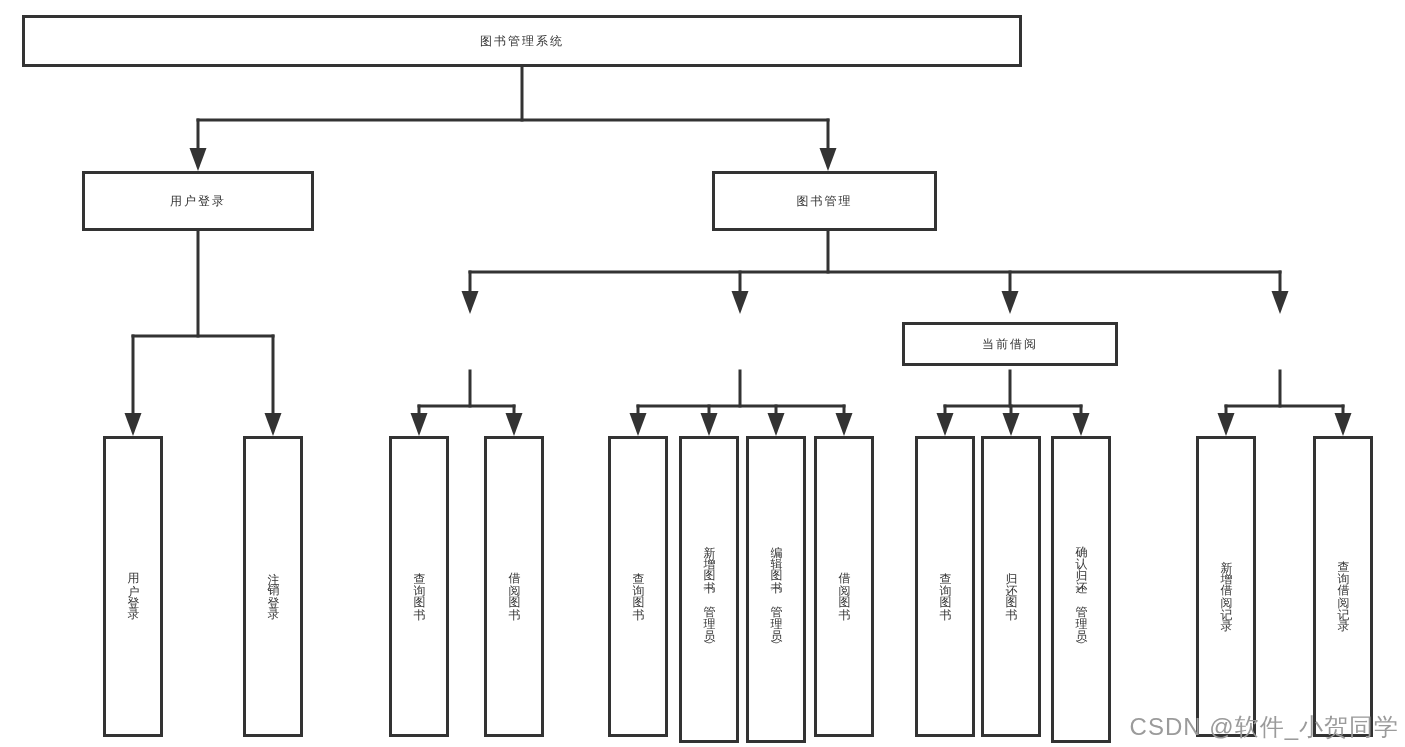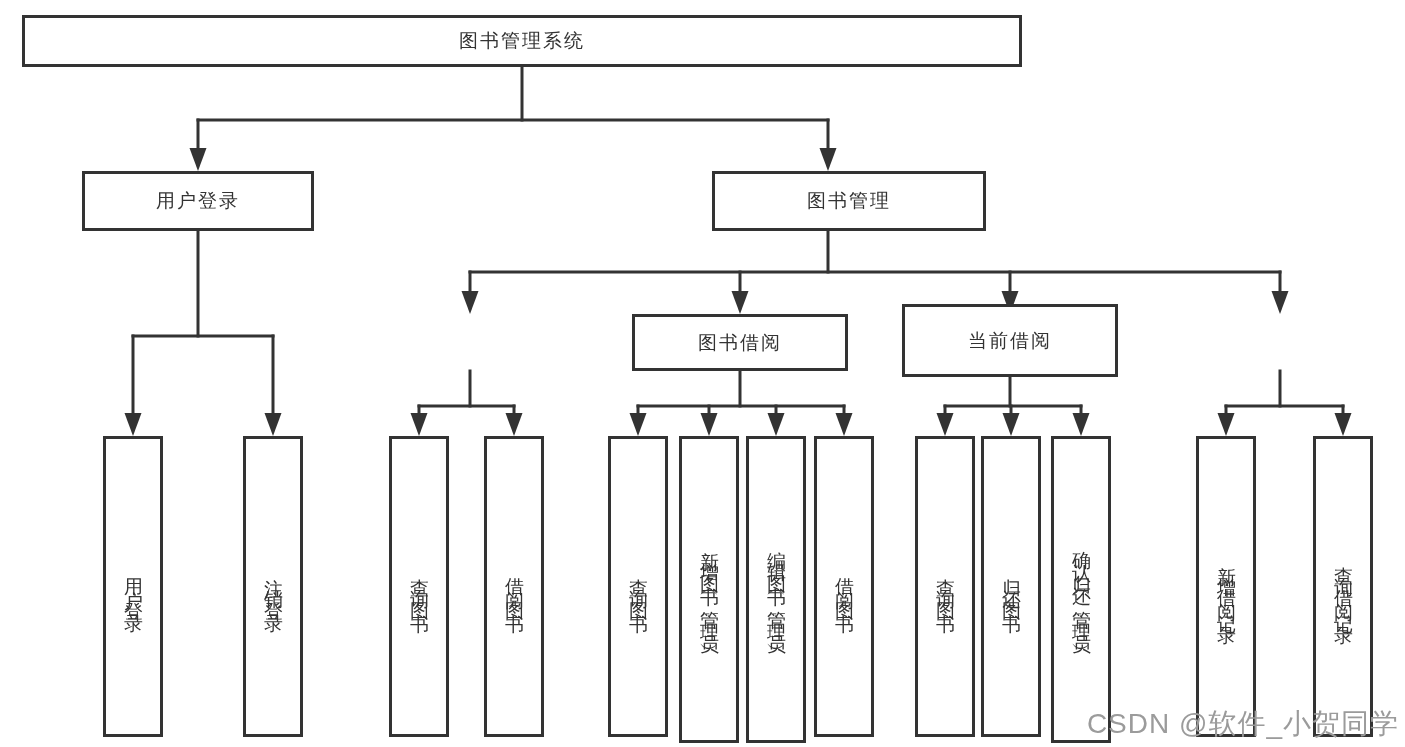--- a/index.html
+++ b/index.html
@@ -18,39 +18,39 @@
     width: 1405px; height: 747px;
   }
   .node {
     position: absolute;
     box-sizing: border-box;
     border: 3px solid #333333;
     background: #ffffff;
     display: flex;
     align-items: center;
     justify-content: center;
-    font-size: 19px;
+    font-size: 12px;
     color: #333333;
   }
   .node-h span {
     letter-spacing: 2px;
     white-space: nowrap;
   }
   .node-v span {
     writing-mode: vertical-rl;
     text-orientation: mixed;
     letter-spacing: 12px;
     line-height: 1.1;
     white-space: nowrap;
   }
   .watermark {
     position: absolute;
     right: 6px;
     bottom: 4px;
-    font-size: 28px;
+    font-size: 24px;
     letter-spacing: 1px;
     color: #9b9b9b;
     z-index: 20;
     white-space: nowrap;
   }
 </style>
 </head>
 <body>
 
 <div class="canvas">
@@ -124,28 +124,25 @@
     </g>
   </svg>
 
   <div class="node node-h" style="left:22px; top:15px; width:1000px; height:52px;">
     <span>图书管理系统</span>
   </div>
 
   <div class="node node-h" style="left:82px; top:171px; width:232px; height:60px;">
     <span>用户登录</span>
   </div>
-  <div class="node node-h" style="left:712px; top:171px; width:274px; height:60px;">
+  <div class="node node-h" style="left:712px; top:171px; width:225px; height:60px;">
     <span>图书管理</span>
   </div>
 
-  <div class="node node-h" style="left:632px; top:314px; width:216px; height:57px;">
-    <span>图书借阅</span>
-  </div>
-  <div class="node node-h" style="left:902px; top:304px; width:216px; height:73px;justify-content:center;">
+  <div class="node node-h" style="left:902px; top:322px; width:216px; height:44px;justify-content:center;">
     <span>当前借阅</span>
   </div>
 
   <div class="node node-v" style="left:103px; top:436px; width:60px; height:301px;">
     <span>用户登录</span>
   </div>
   <div class="node node-v" style="left:243px; top:436px; width:60px; height:301px;">
     <span>注销登录</span>
   </div>
 

